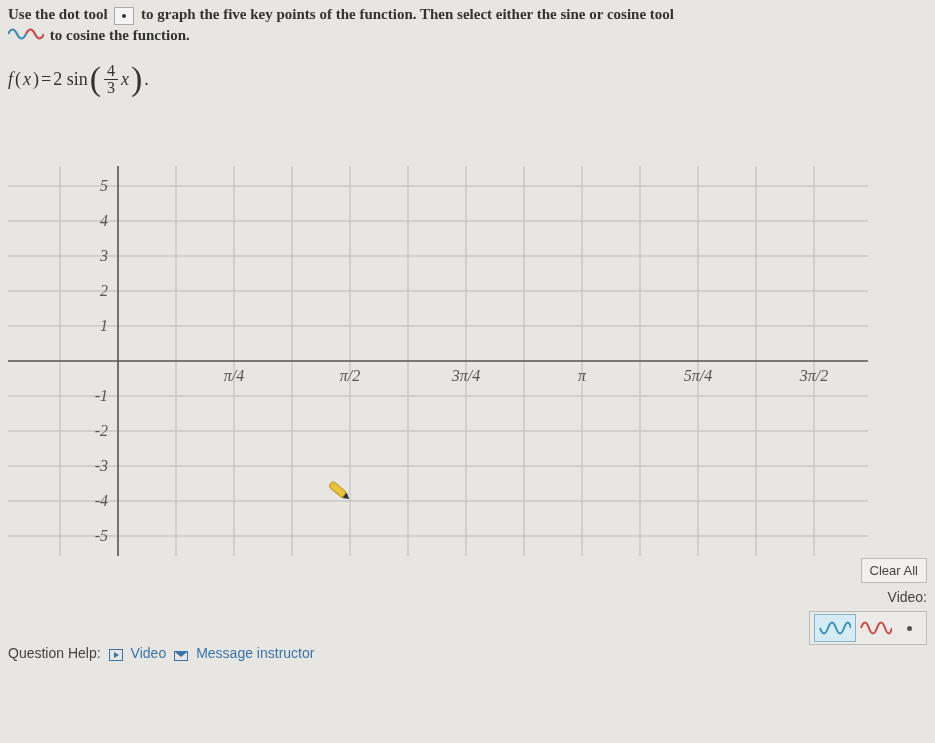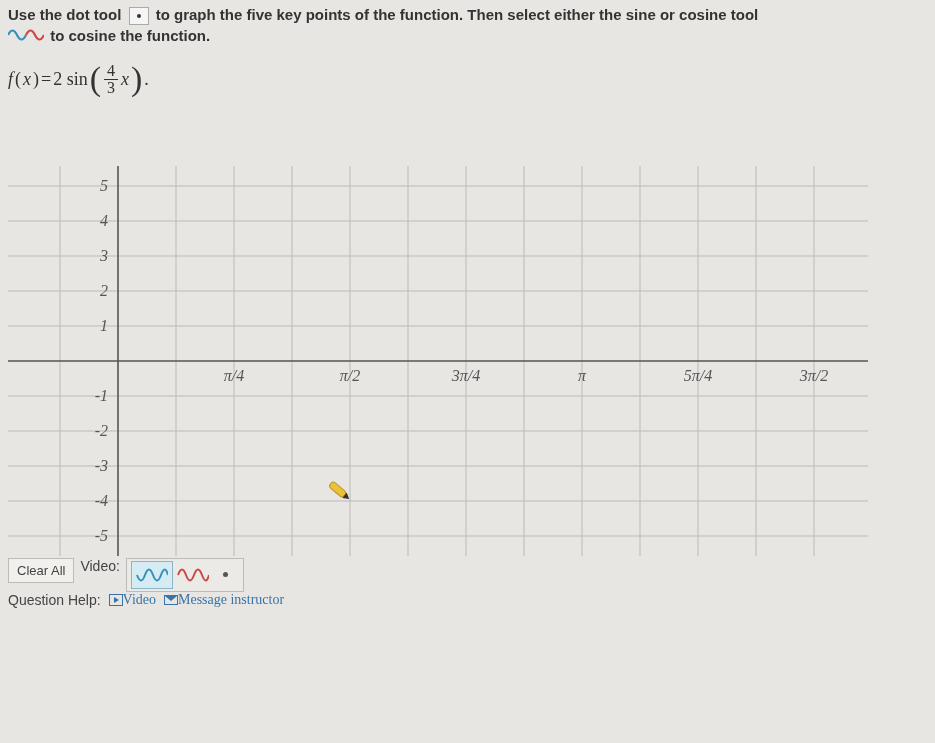--- a/index.html
+++ b/index.html
@@ -6,21 +6,21 @@
   body {
     font-family: Arial, Helvetica, sans-serif;
     background: #e8e6e3;
     width: 935px;
     height: 743px;
     padding: 4px 8px;
     color: #333;
     font-size: 15px;
     position: relative;
   }
-  .instructions { line-height: 1.4; margin-bottom: 1px; }
+  .instructions { line-height: 1.4; margin-bottom: 1px; font-family: Liberation Serif, serif; }
   .instructions .bold { font-weight: bold; }
   .dot-tool-box {
     display: inline-block;
     width: 20px; height: 18px;
     border: 1px solid #aaa;
     background: #f5f5f5;
     vertical-align: middle;
     position: relative;
     margin: 0 3px;
   }
@@ -64,24 +64,25 @@
   .graph-area {
     margin-top: 70px;
     width: 860px;
     height: 390px;
     position: relative;
   }
   .graph-area svg { display: block; }
   .toolbar {
     margin-top: 2px;
     display: flex;
-    align-items: flex-start;
+    align-items: flex-end;
     gap: 6px;
     font-size: 14px;
     color: #444;
+    flex-direction: column;
   }
   .btn {
     border: 1px solid #bbb;
     background: #f2f0ed;
     padding: 4px 8px;
     font-size: 13px;
     color: #444;
     cursor: pointer;
   }
   .tool-panel {
@@ -115,23 +116,22 @@
     font-size: 14px;
     color: #444;
     display: flex;
     align-items: center;
     gap: 8px;
   }
   .help-link {
     color: #3874a8;
     cursor: pointer;
     display: inline-flex;
-    align-items: center;
-    gap: 0;
-    font-family: Liberation Serif, serif;
+    align-items: flex-end;
+    gap: 8px;
   }
   .video-icon {
     display: inline-block;
     width: 14px; height: 12px;
     border: 1px solid #3874a8;
     position: relative;
   }
   .video-icon::after {
     content: "";
     position: absolute;

